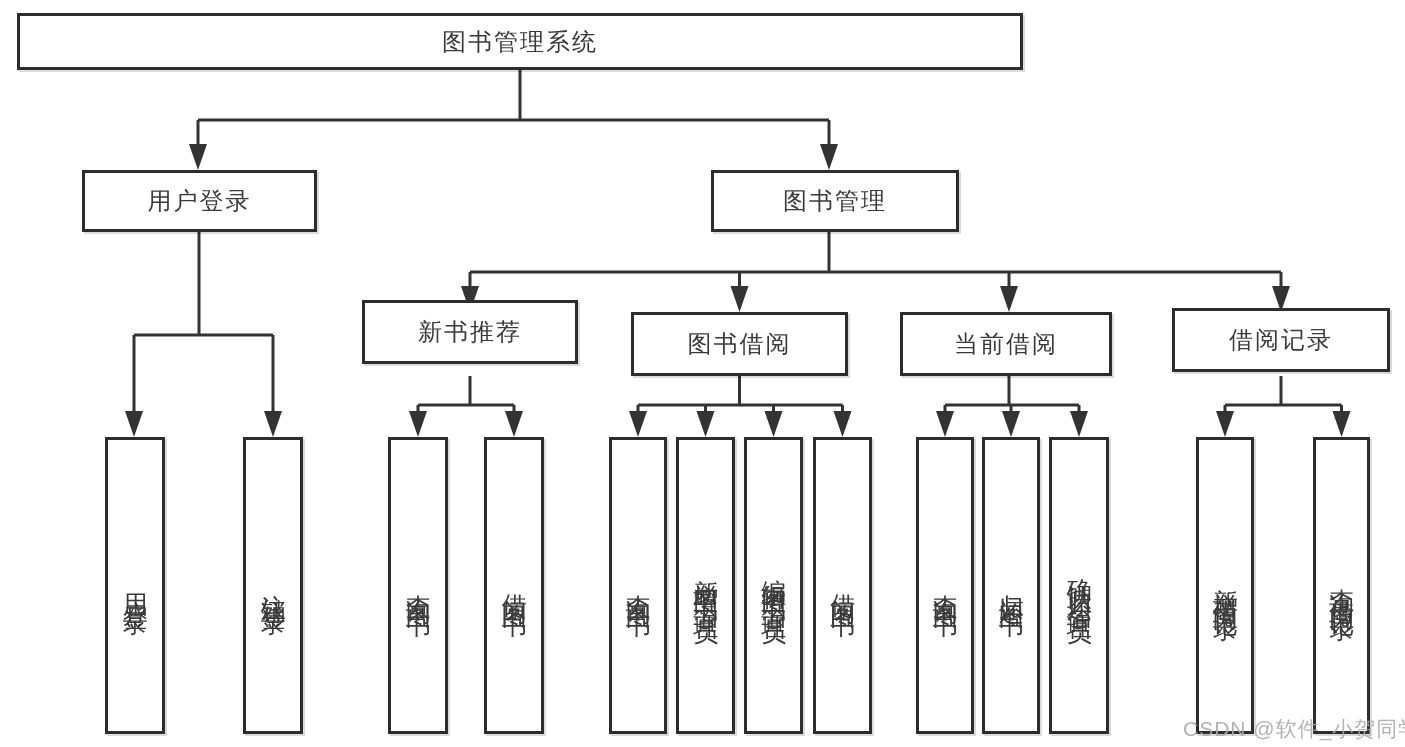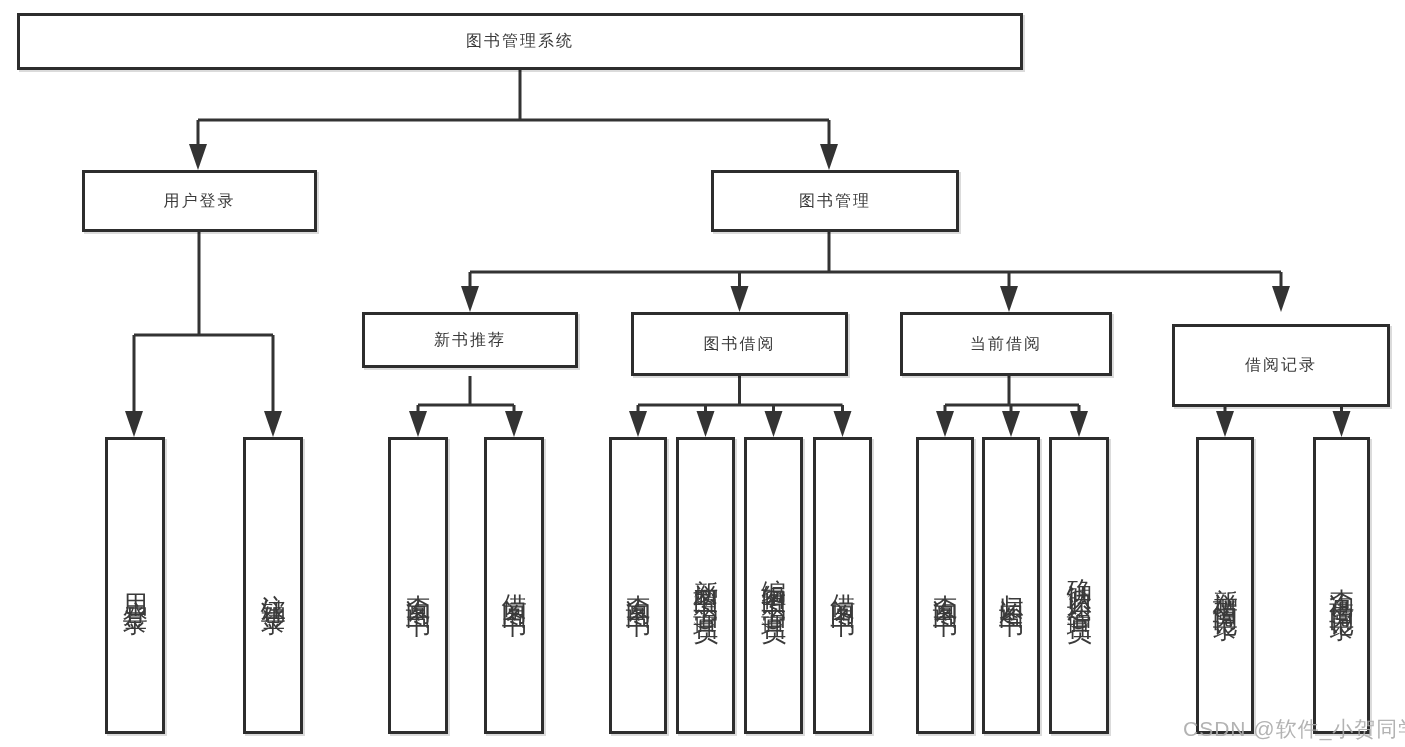--- a/index.html
+++ b/index.html
@@ -27,21 +27,21 @@
     background: #ffffff;
     border: 3px solid #2d2d2d;
     box-shadow: 2px 2px 0 rgba(0,0,0,0.14);
     display: flex;
     align-items: center;
     justify-content: center;
     z-index: 2;
     color: #3a3a3a;
   }
   .hnode {
-    font-size: 16px;
+    font-size: 24px;
     letter-spacing: 2px;
   }
   .leaf {
     top: 437px;
     height: 297px;
   }
   .leaf .vtext {
     writing-mode: vertical-lr;
     text-orientation: mixed;
     font-size: 25px;
@@ -111,30 +111,30 @@
     <span>图书管理系统</span>
   </div>
 
   <div class="node hnode" style="left:82px; top:170px; width:235px; height:62px;">
     <span>用户登录</span>
   </div>
   <div class="node hnode" style="left:711px; top:170px; width:248px; height:62px;">
     <span>图书管理</span>
   </div>
 
-  <div class="node hnode" style="left:362px; top:312px; width:216px; height:56px;">
+  <div class="node hnode" style="left:362px; top:300px; width:216px; height:64px;">
     <span>新书推荐</span>
   </div>
   <div class="node hnode" style="left:631px; top:312px; width:217px; height:64px;text-align:center;">
     <span>图书借阅</span>
   </div>
   <div class="node hnode" style="left:900px; top:312px; width:212px; height:64px;">
     <span>当前借阅</span>
   </div>
-  <div class="node hnode" style="left:1172px; top:324px; width:218px; height:83px;">
+  <div class="node hnode" style="left:1172px; top:308px; width:218px; height:64px;">
     <span>借阅记录</span>
   </div>
 
   <div class="node leaf" style="left:105px; width:60px;">
     <span class="vtext">用户登录</span>
   </div>
   <div class="node leaf" style="left:243px; width:60px;">
     <span class="vtext">注销登录</span>
   </div>
   <div class="node leaf" style="left:388px; width:60px;">

